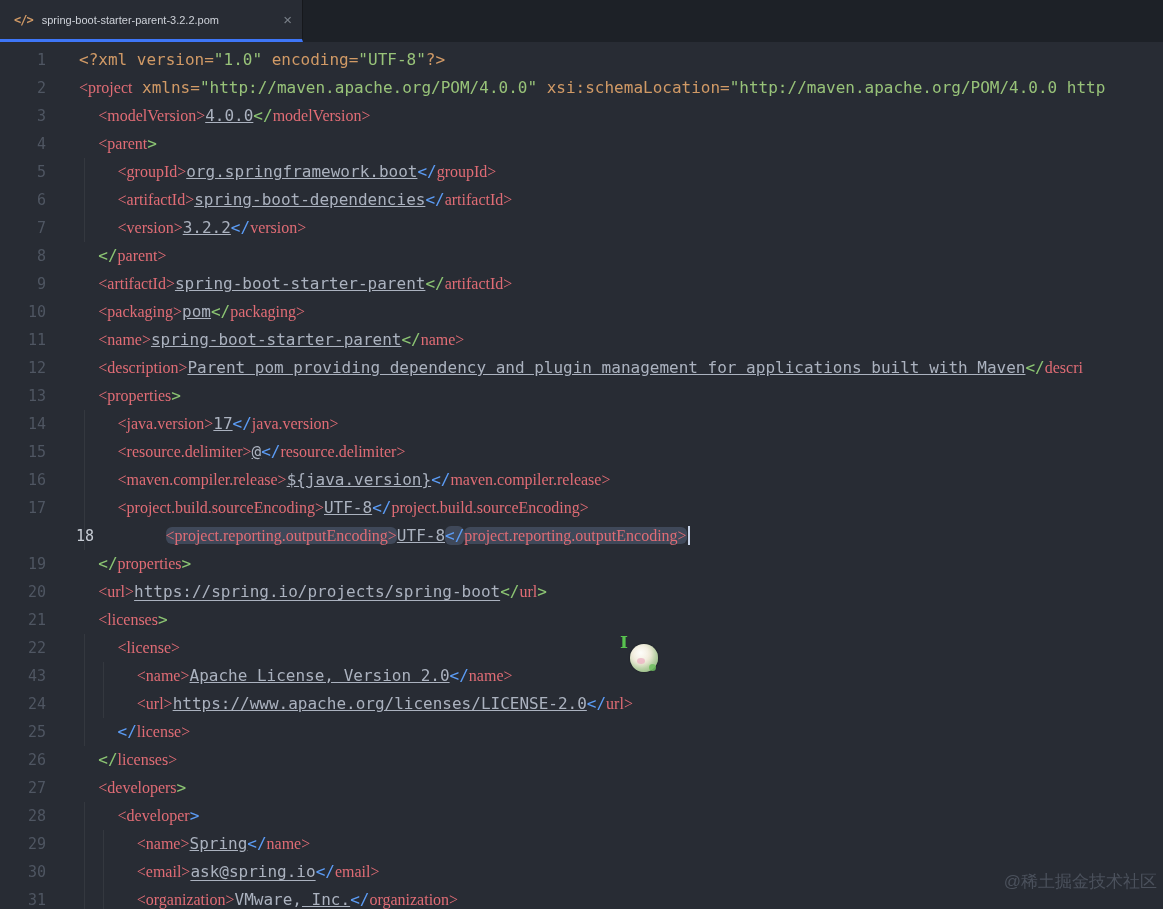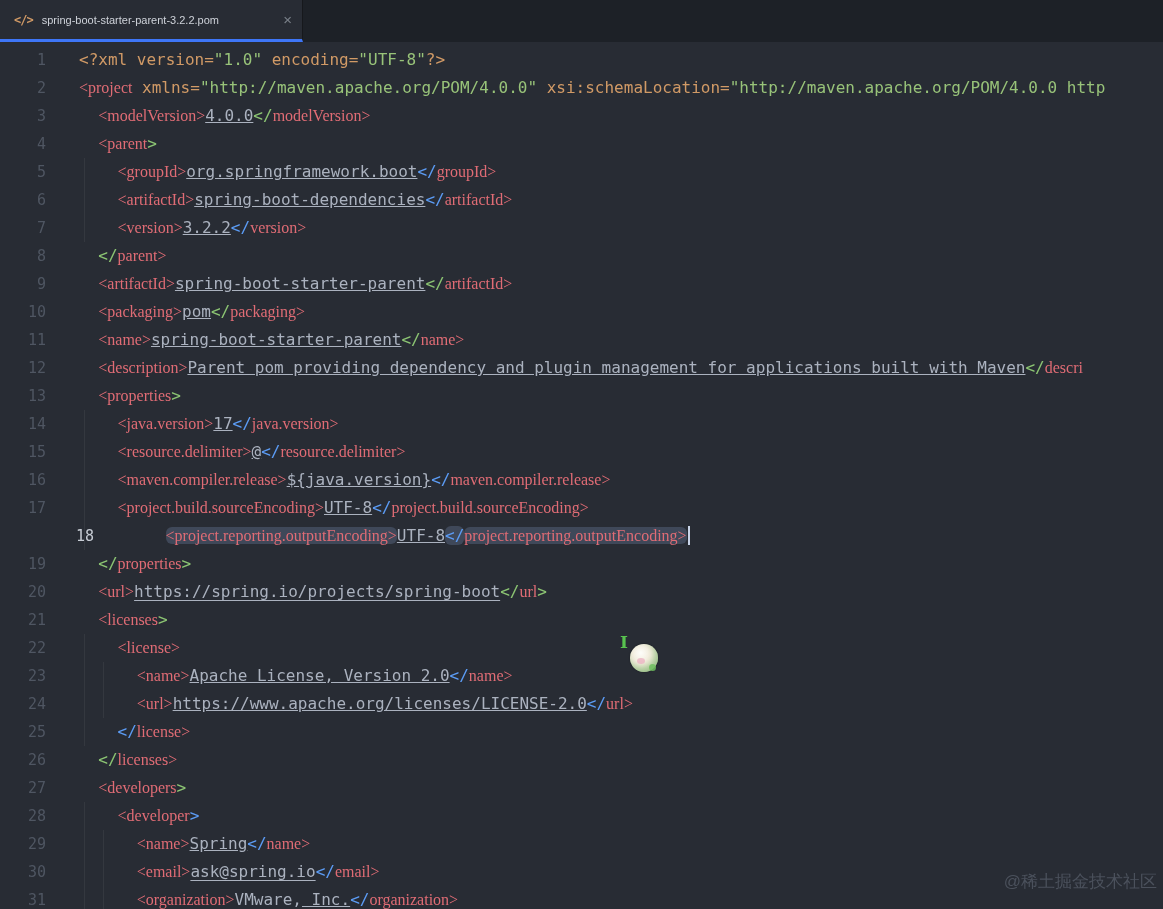--- a/index.html
+++ b/index.html
@@ -114,21 +114,21 @@
         <div class="line"><span class="ln">13</span>  <span class="tok c-tag">&lt;properties</span><span class="tok c-grn">&gt;</span></div>
         <div class="line"><span class="ln">14</span><span class="guide" style="left: 84px;"></span>    <span class="tok c-tag">&lt;java.version&gt;</span><span class="tok c-txt">17</span><span class="tok c-blu">&lt;/</span><span class="tok c-tag">java.version&gt;</span></div>
         <div class="line"><span class="ln">15</span><span class="guide" style="left: 84px;"></span>    <span class="tok c-tag">&lt;resource.delimiter&gt;</span><span class="tok c-txt">@</span><span class="tok c-blu">&lt;/</span><span class="tok c-tag">resource.delimiter&gt;</span></div>
         <div class="line"><span class="ln">16</span><span class="guide" style="left: 84px;"></span>    <span class="tok c-tag">&lt;maven.compiler.release&gt;</span><span class="tok c-txt">${java.version}</span><span class="tok c-blu">&lt;/</span><span class="tok c-tag">maven.compiler.release&gt;</span></div>
         <div class="line"><span class="ln">17</span><span class="guide" style="left: 84px;"></span>    <span class="tok c-tag">&lt;project.build.sourceEncoding&gt;</span><span class="tok c-txt">UTF-8</span><span class="tok c-blu">&lt;/</span><span class="tok c-tag">project.build.sourceEncoding&gt;</span></div>
         <div class="line"><span class="ln cur">18</span><span class="guide" style="left: 84px;"></span>    <span class="tok c-tag hl">&lt;project.reporting.outputEncoding&gt;</span><span class="tok c-txt">UTF-8</span><span class="tok c-blu hl">&lt;/</span><span class="tok c-tag hl">project.reporting.outputEncoding&gt;</span><span class="caret"></span></div>
         <div class="line"><span class="ln">19</span>  <span class="tok c-grn">&lt;/</span><span class="tok c-tag">properties</span><span class="tok c-grn">&gt;</span></div>
         <div class="line"><span class="ln">20</span>  <span class="tok c-tag">&lt;url&gt;</span><span class="tok c-lnk">https://spring.io/projects/spring-boot</span><span class="tok c-grn">&lt;/</span><span class="tok c-tag">url</span><span class="tok c-grn">&gt;</span></div>
         <div class="line"><span class="ln">21</span>  <span class="tok c-tag">&lt;licenses</span><span class="tok c-grn">&gt;</span></div>
         <div class="line"><span class="ln">22</span><span class="guide" style="left: 84px;"></span>    <span class="tok c-tag">&lt;license&gt;</span></div>
-        <div class="line"><span class="ln">23</span><span class="guide" style="left: 84px;"></span><span class="guide" style="left: 103.3px;"></span>      <span class="tok c-tag">&lt;name&gt;</span><span class="tok c-txt">Apache License, Version 2.0</span><span class="tok c-blu">&lt;/</span><span class="tok c-tag">name&gt;</span></div>
+        <div class="line"><span class="ln">43</span><span class="guide" style="left: 84px;"></span><span class="guide" style="left: 103.3px;"></span>      <span class="tok c-tag">&lt;name&gt;</span><span class="tok c-txt">Apache License, Version 2.0</span><span class="tok c-blu">&lt;/</span><span class="tok c-tag">name&gt;</span></div>
         <div class="line"><span class="ln">24</span><span class="guide" style="left: 84px;"></span><span class="guide" style="left: 103.3px;"></span>      <span class="tok c-tag">&lt;url&gt;</span><span class="tok c-txt">https://www.apache.org/licenses/LICENSE-2.0</span><span class="tok c-blu">&lt;/</span><span class="tok c-tag">url&gt;</span></div>
         <div class="line"><span class="ln">25</span><span class="guide" style="left: 84px;"></span>    <span class="tok c-blu">&lt;/</span><span class="tok c-tag">license&gt;</span></div>
         <div class="line"><span class="ln">26</span>  <span class="tok c-grn">&lt;/</span><span class="tok c-tag">licenses&gt;</span></div>
         <div class="line"><span class="ln">27</span>  <span class="tok c-tag">&lt;developers</span><span class="tok c-grn">&gt;</span></div>
         <div class="line"><span class="ln">28</span><span class="guide" style="left: 84px;"></span>    <span class="tok c-tag">&lt;developer</span><span class="tok c-blu">&gt;</span></div>
         <div class="line"><span class="ln">29</span><span class="guide" style="left: 84px;"></span><span class="guide" style="left: 103.3px;"></span>      <span class="tok c-tag">&lt;name&gt;</span><span class="tok c-txt">Spring</span><span class="tok c-blu">&lt;/</span><span class="tok c-tag">name&gt;</span></div>
         <div class="line"><span class="ln">30</span><span class="guide" style="left: 84px;"></span><span class="guide" style="left: 103.3px;"></span>      <span class="tok c-tag">&lt;email&gt;</span><span class="tok c-lnk">ask@spring.io</span><span class="tok c-blu">&lt;/</span><span class="tok c-tag">email&gt;</span></div>
         <div class="line"><span class="ln">31</span><span class="guide" style="left: 84px;"></span><span class="guide" style="left: 103.3px;"></span>      <span class="tok c-tag">&lt;organization&gt;</span><span class="tok c-sqg">VMware,</span><span class="tok c-txt"> Inc.</span><span class="tok c-blu">&lt;/</span><span class="tok c-tag">organization&gt;</span></div>
       </div>
 

